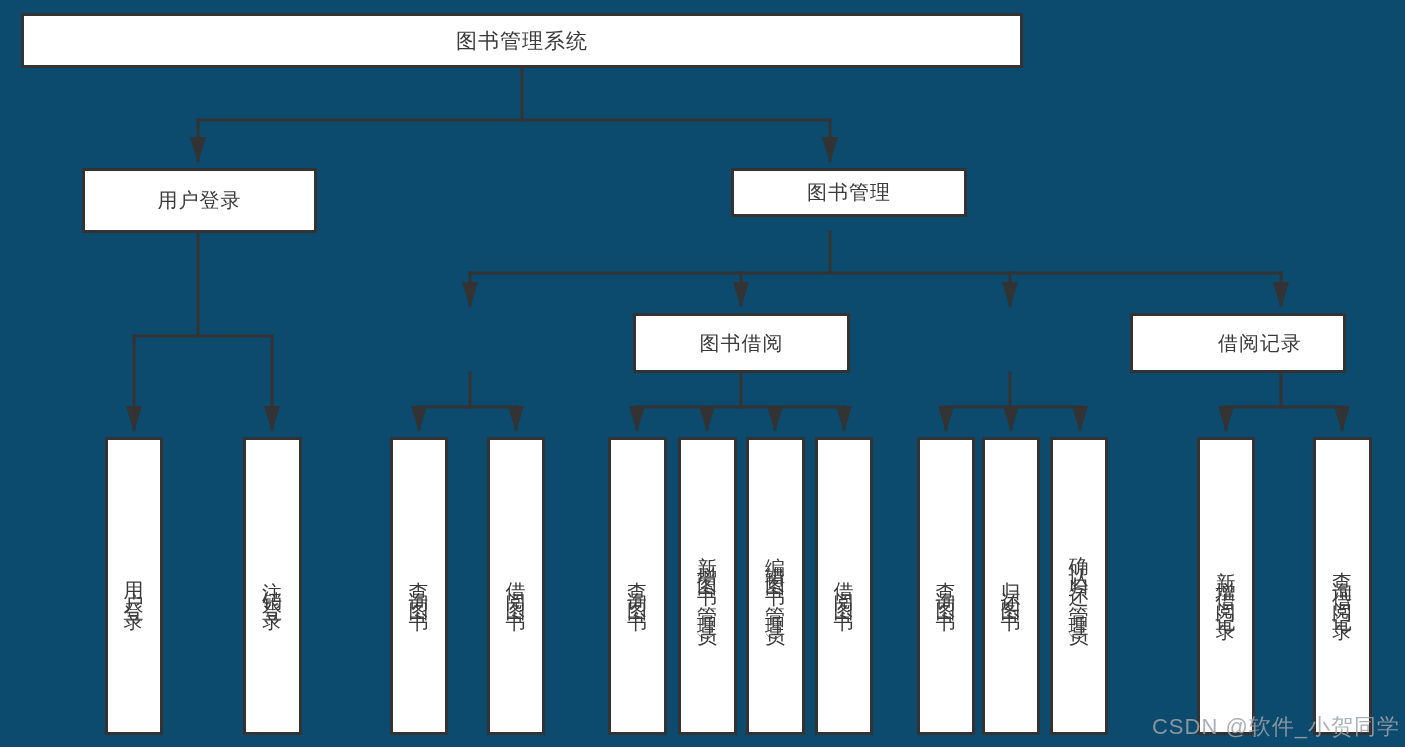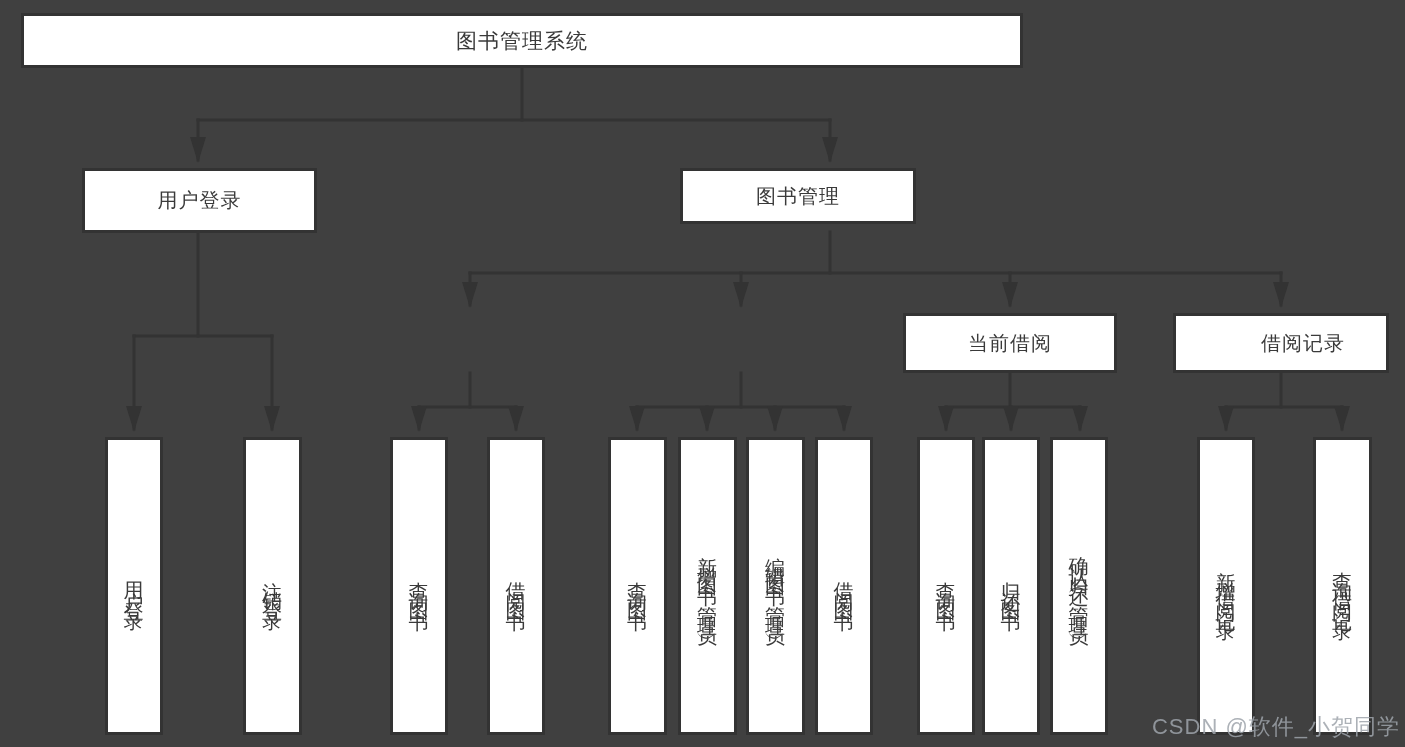--- a/index.html
+++ b/index.html
@@ -5,21 +5,21 @@
   html, body {
     margin: 0;
     padding: 0;
     background: #ffffff;
     font-family: "Liberation Sans", "DejaVu Sans", sans-serif;
   }
   .stage {
     position: relative;
     width: 1405px;
     height: 747px;
-    background: #404040;
+    background: #0c4a6e;
     overflow: hidden;
   }
   .connectors {
     position: absolute;
     left: 0;
     top: 0;
     z-index: 1;
   }
   .node {
     position: absolute;
@@ -114,28 +114,28 @@
     </g>
   </svg>
 
   <div class="node hbox root-box" style="left:21px; top:13px; width:1002px; height:55px;">
     <span>图书管理系统</span>
   </div>
 
   <div class="node hbox" style="left:82px; top:168px; width:235px; height:65px;">
     <span>用户登录</span>
   </div>
-  <div class="node hbox" style="left:680px; top:168px; width:236px; height:56px;">
+  <div class="node hbox" style="left:731px; top:168px; width:236px; height:49px;">
     <span>图书管理</span>
   </div>
 
-  <div class="node hbox" style="left:903px; top:313px; width:214px; height:60px;">
-    <span>当前借阅</span>
+  <div class="node hbox" style="left:633px; top:313px; width:217px; height:60px;">
+    <span>图书借阅</span>
   </div>
-  <div class="node hbox" style="left:1173px; top:313px; width:216px; height:60px;padding-left:44px;">
+  <div class="node hbox" style="left:1130px; top:313px; width:216px; height:60px;padding-left:44px;">
     <span>借阅记录</span>
   </div>
 
   <div class="node vbox" style="left:105px; top:437px; width:58px; height:298px;">
     <span>用户登录</span>
   </div>
   <div class="node vbox" style="left:243px; top:437px; width:59px; height:298px;">
     <span>注销登录</span>
   </div>
 

